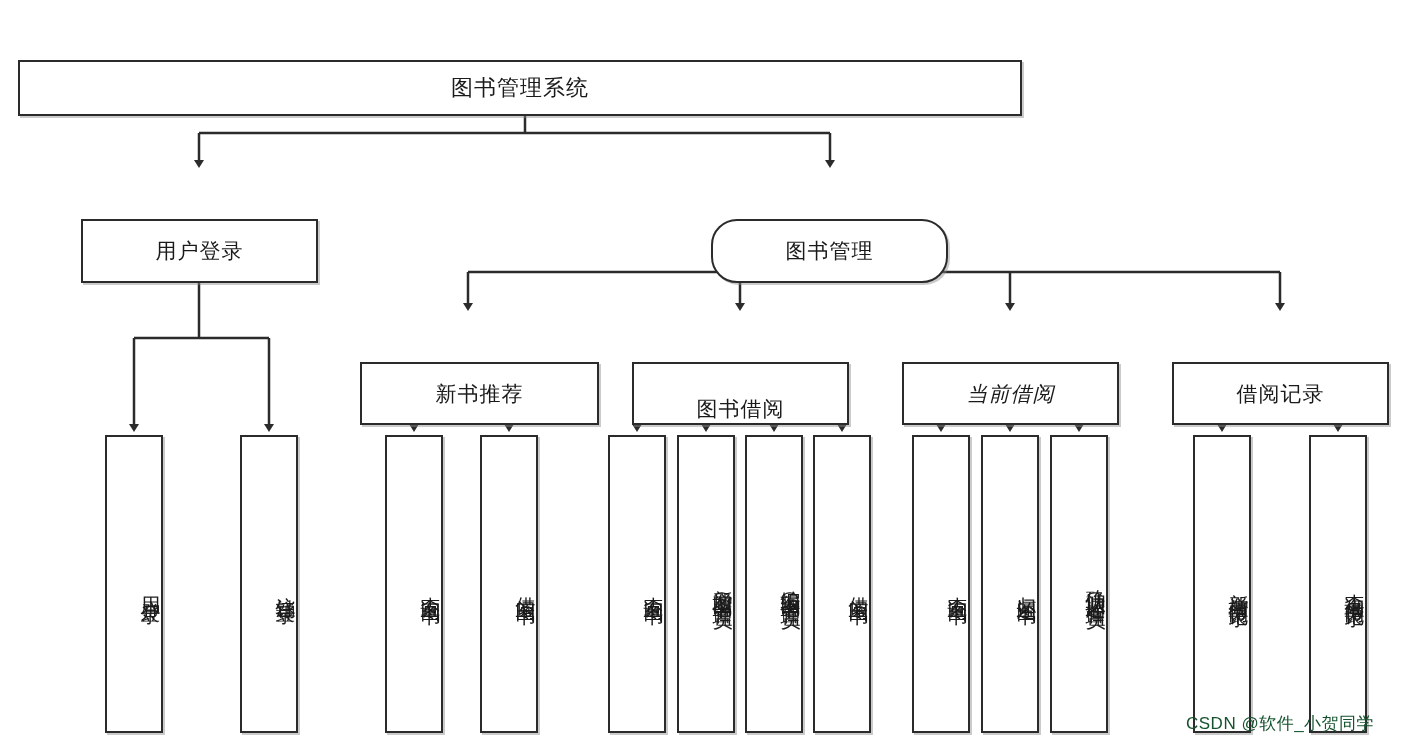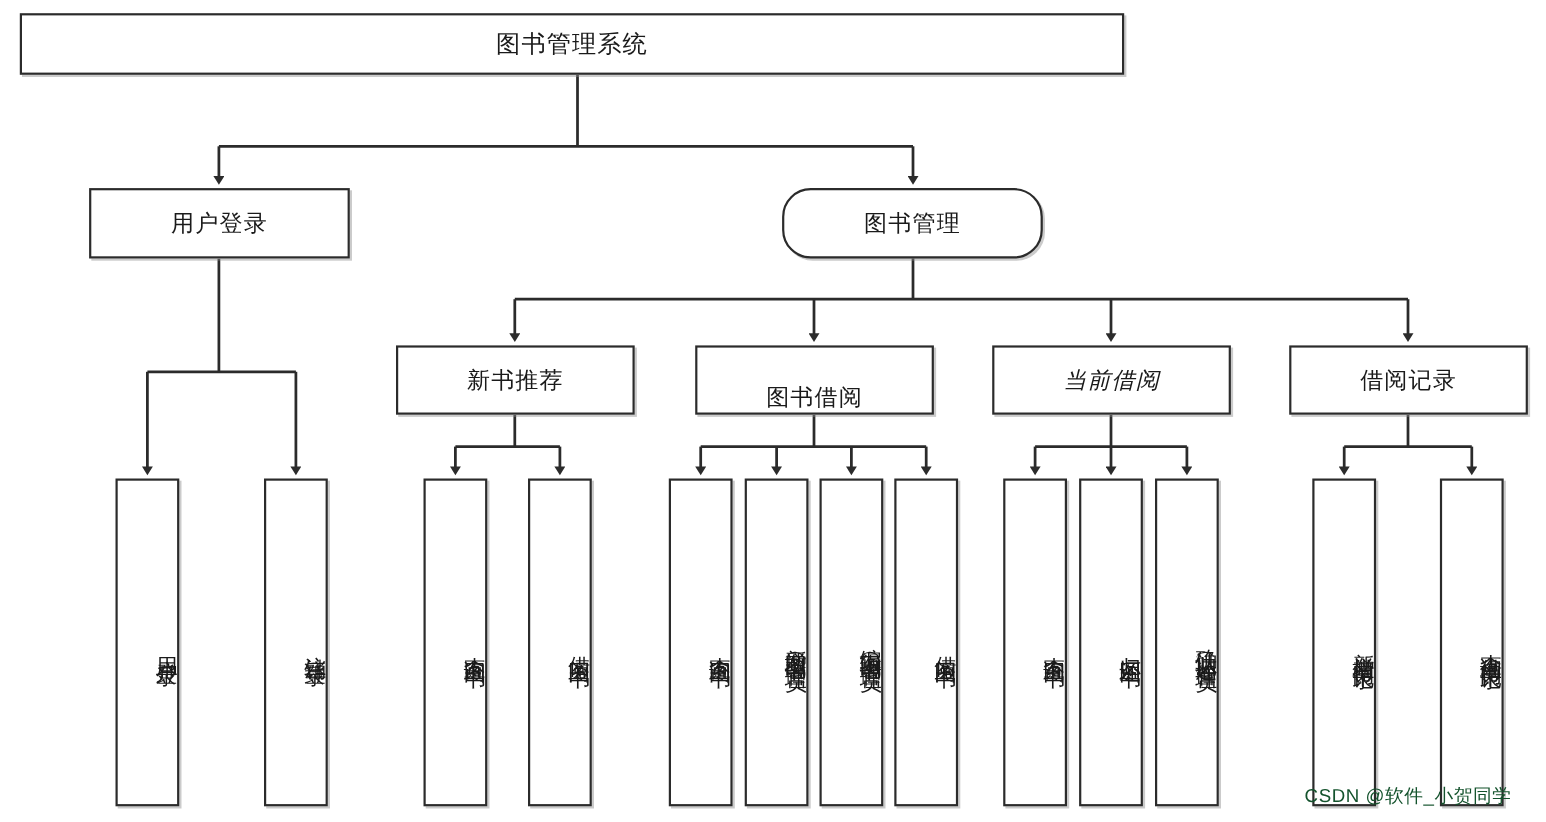--- a/index.html
+++ b/index.html
@@ -12,21 +12,21 @@
 
   .node{
     position:absolute;
     box-sizing:border-box;
     background:#ffffff;
     border:2px solid #2b2b2b;
     box-shadow:2px 2px 0 rgba(140,140,140,.45);
     display:flex;align-items:center;justify-content:center;
     color:#1a1a1a;
   }
-  .node.h{ font-size:21px; letter-spacing:1px; }
+  .node.h{ font-size:21px; letter-spacing:1px;margin-top:48px; }
   .node.root{ font-size:22px; }
 
   .node.v{
     writing-mode:vertical-rl;
     text-orientation:upright;
     font-size:20px;
     letter-spacing:3px;
     align-items:flex-start;
     justify-content:center;
     padding-top:6px;
@@ -100,21 +100,21 @@
     <span class="lbl">图书管理系统</span>
   </div>
 
   <div class="node h" style="left:81px;top:171px;width:237px;height:64px;">
     <span>用户登录</span>
   </div>
   <div class="node h" style="left:711px;top:171px;width:237px;height:64px;border-radius:26px;">
     <span>图书管理</span>
   </div>
 
-  <div class="node h" style="left:360px;top:314px;width:217px;height:63px;">
+  <div class="node h" style="left:360px;top:314px;width:239px;height:63px;">
     <span>新书推荐</span>
   </div>
   <div class="node h" style="left:632px;top:314px;width:217px;height:63px;align-items:flex-end;">
     <span>图书借阅</span>
   </div>
   <div class="node h" style="left:902px;top:314px;width:217px;height:63px;font-style:italic;">
     <span>当前借阅</span>
   </div>
   <div class="node h" style="left:1172px;top:314px;width:217px;height:63px;">
     <span>借阅记录</span>

